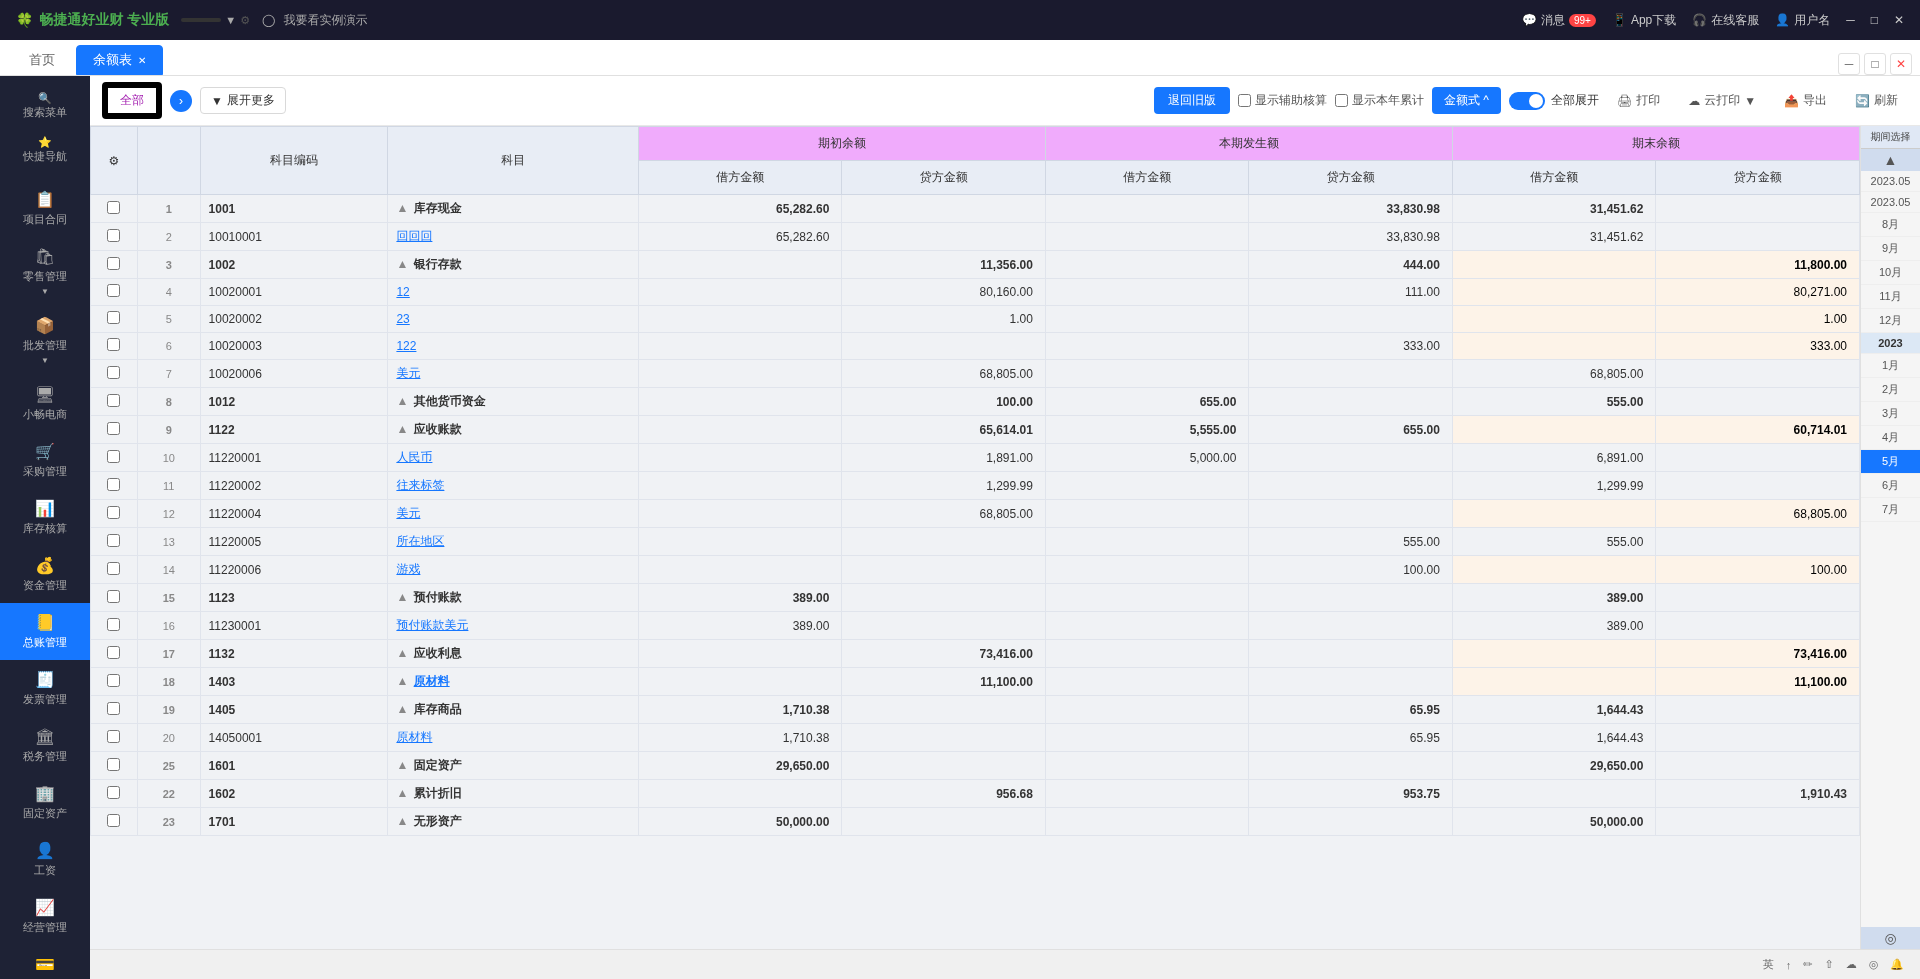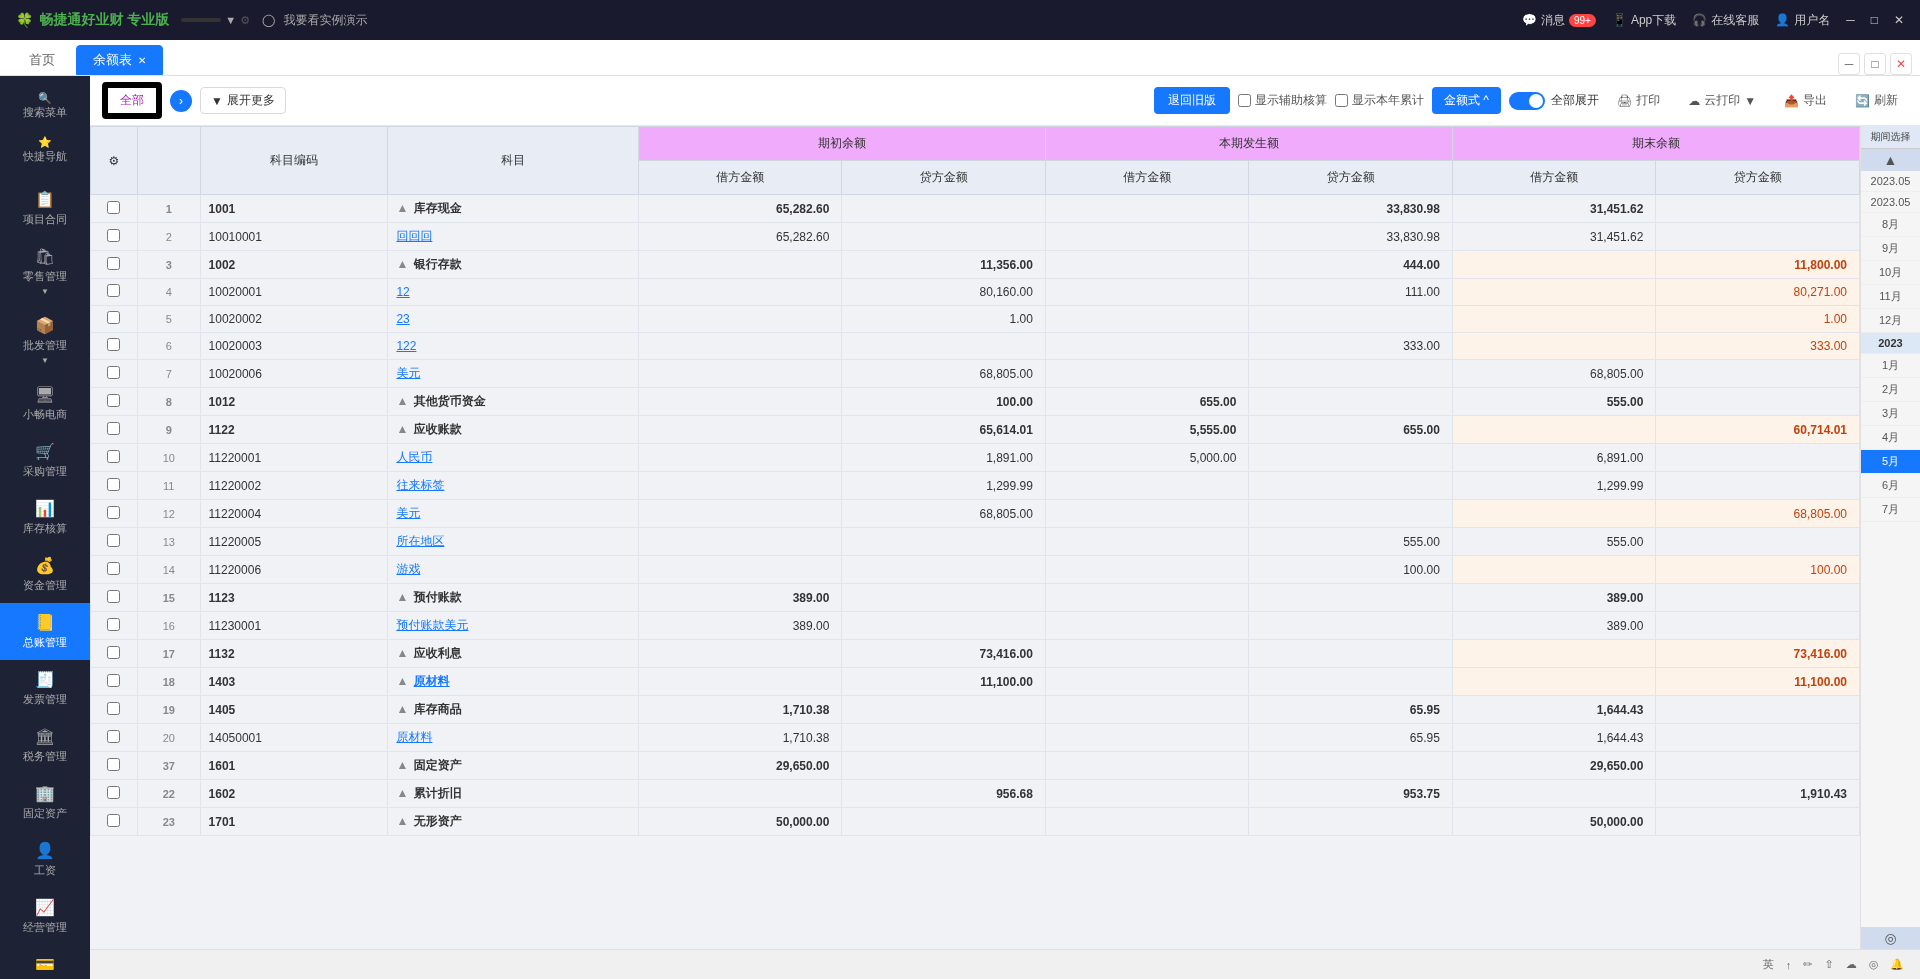--- a/index.html
+++ b/index.html
@@ -53,21 +53,21 @@
     .btn-toolbar { display: flex; align-items: center; gap: 4px; padding: 5px 10px; border: none; background: transparent; cursor: pointer; font-size: 12px; color: #555; }
 
     
     .table-wrap { flex: 1; overflow: auto; position: relative; }
     table { width: 100%; border-collapse: collapse; }
     thead th { background: #e8edf5; font-size: 12px; font-weight: normal; padding: 8px 6px; border: 1px solid #d0d7e3; text-align: center; color: #333; white-space: nowrap; position: sticky; top: 0; z-index: 2; }
     thead .th-group { background: #f0abfc; }
     tbody td { border: 1px solid #e0e4ec; padding: 5px 6px; text-align: center; font-size: 12px; color: #333; white-space: nowrap; }
     .td-num { text-align: right; padding-right: 12px; }
     .td-name { text-align: left; padding-left: 8px; }
-    .highlight-credit { background: #fdf3e8; color: #c2410c; }
+    .highlight-credit { background: #fdf3e8; color: #000000; }
     tr.parent-row td { font-weight: bold; }
     .gear-icon-cell { width: 30px; background: #e8edf5; }
     .row-num { color: #888; font-size: 11px; }
 
     
     .dropdown-menu { position: absolute; top: 120px; right: 360px; background: white; border: 1px solid #e0e0e0; border-radius: 4px; box-shadow: 0 4px 12px rgba(0,0,0,0.15); z-index: 100; min-width: 100px; }
     .dropdown-item { padding: 8px 16px; font-size: 13px; color: #333; cursor: pointer; white-space: nowrap; }
     .dropdown-item.active { color: #1677ff; }
 
     
@@ -582,21 +582,21 @@
     </td>
     <td class="td-num">1,710.38</td>
     <td class="td-num"></td>
     <td class="td-num"></td>
     <td class="td-num">65.95</td>
     <td class="td-num ">1,644.43</td>
     <td class="td-num "></td>
   </tr>
               <tr class="parent-row">
     <td style="width:30px;"><input type="checkbox" style=""></td>
-    <td class="row-num">37</td>
+    <td class="row-num">25</td>
     <td class="td-name" style="font-weight:bold">1601</td>
     <td class="td-name" style="font-weight:bold">
       <span style="color:#888;margin-right:2px;">▲</span>
       固定资产
     </td>
     <td class="td-num">29,650.00</td>
     <td class="td-num"></td>
     <td class="td-num"></td>
     <td class="td-num"></td>
     <td class="td-num ">29,650.00</td>

